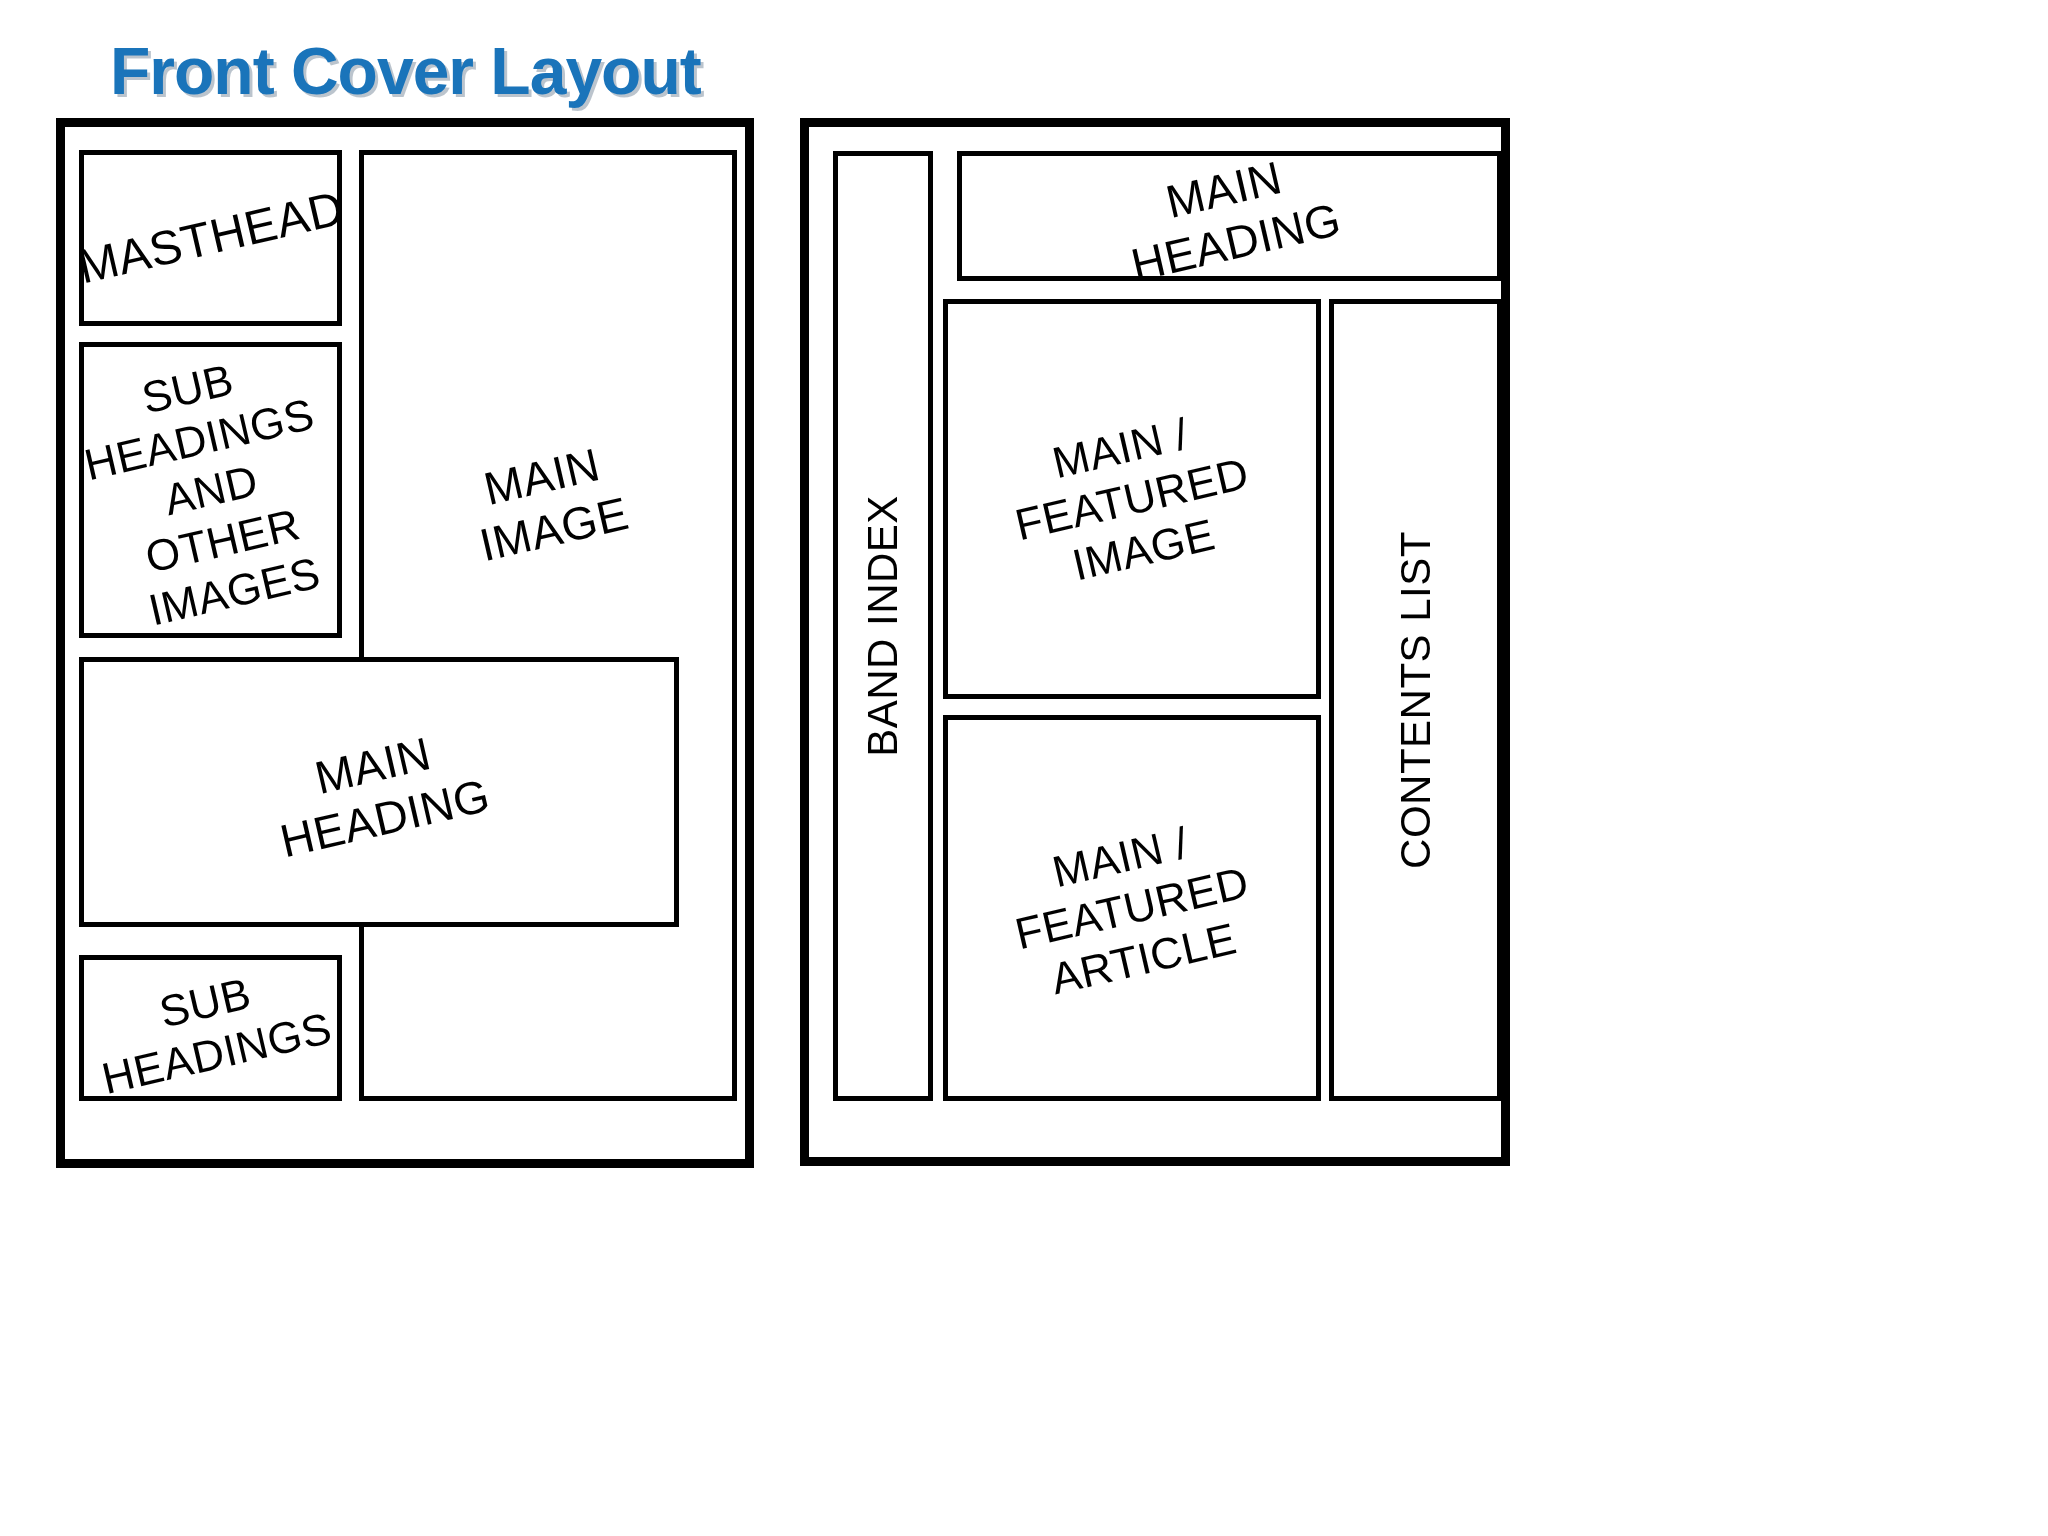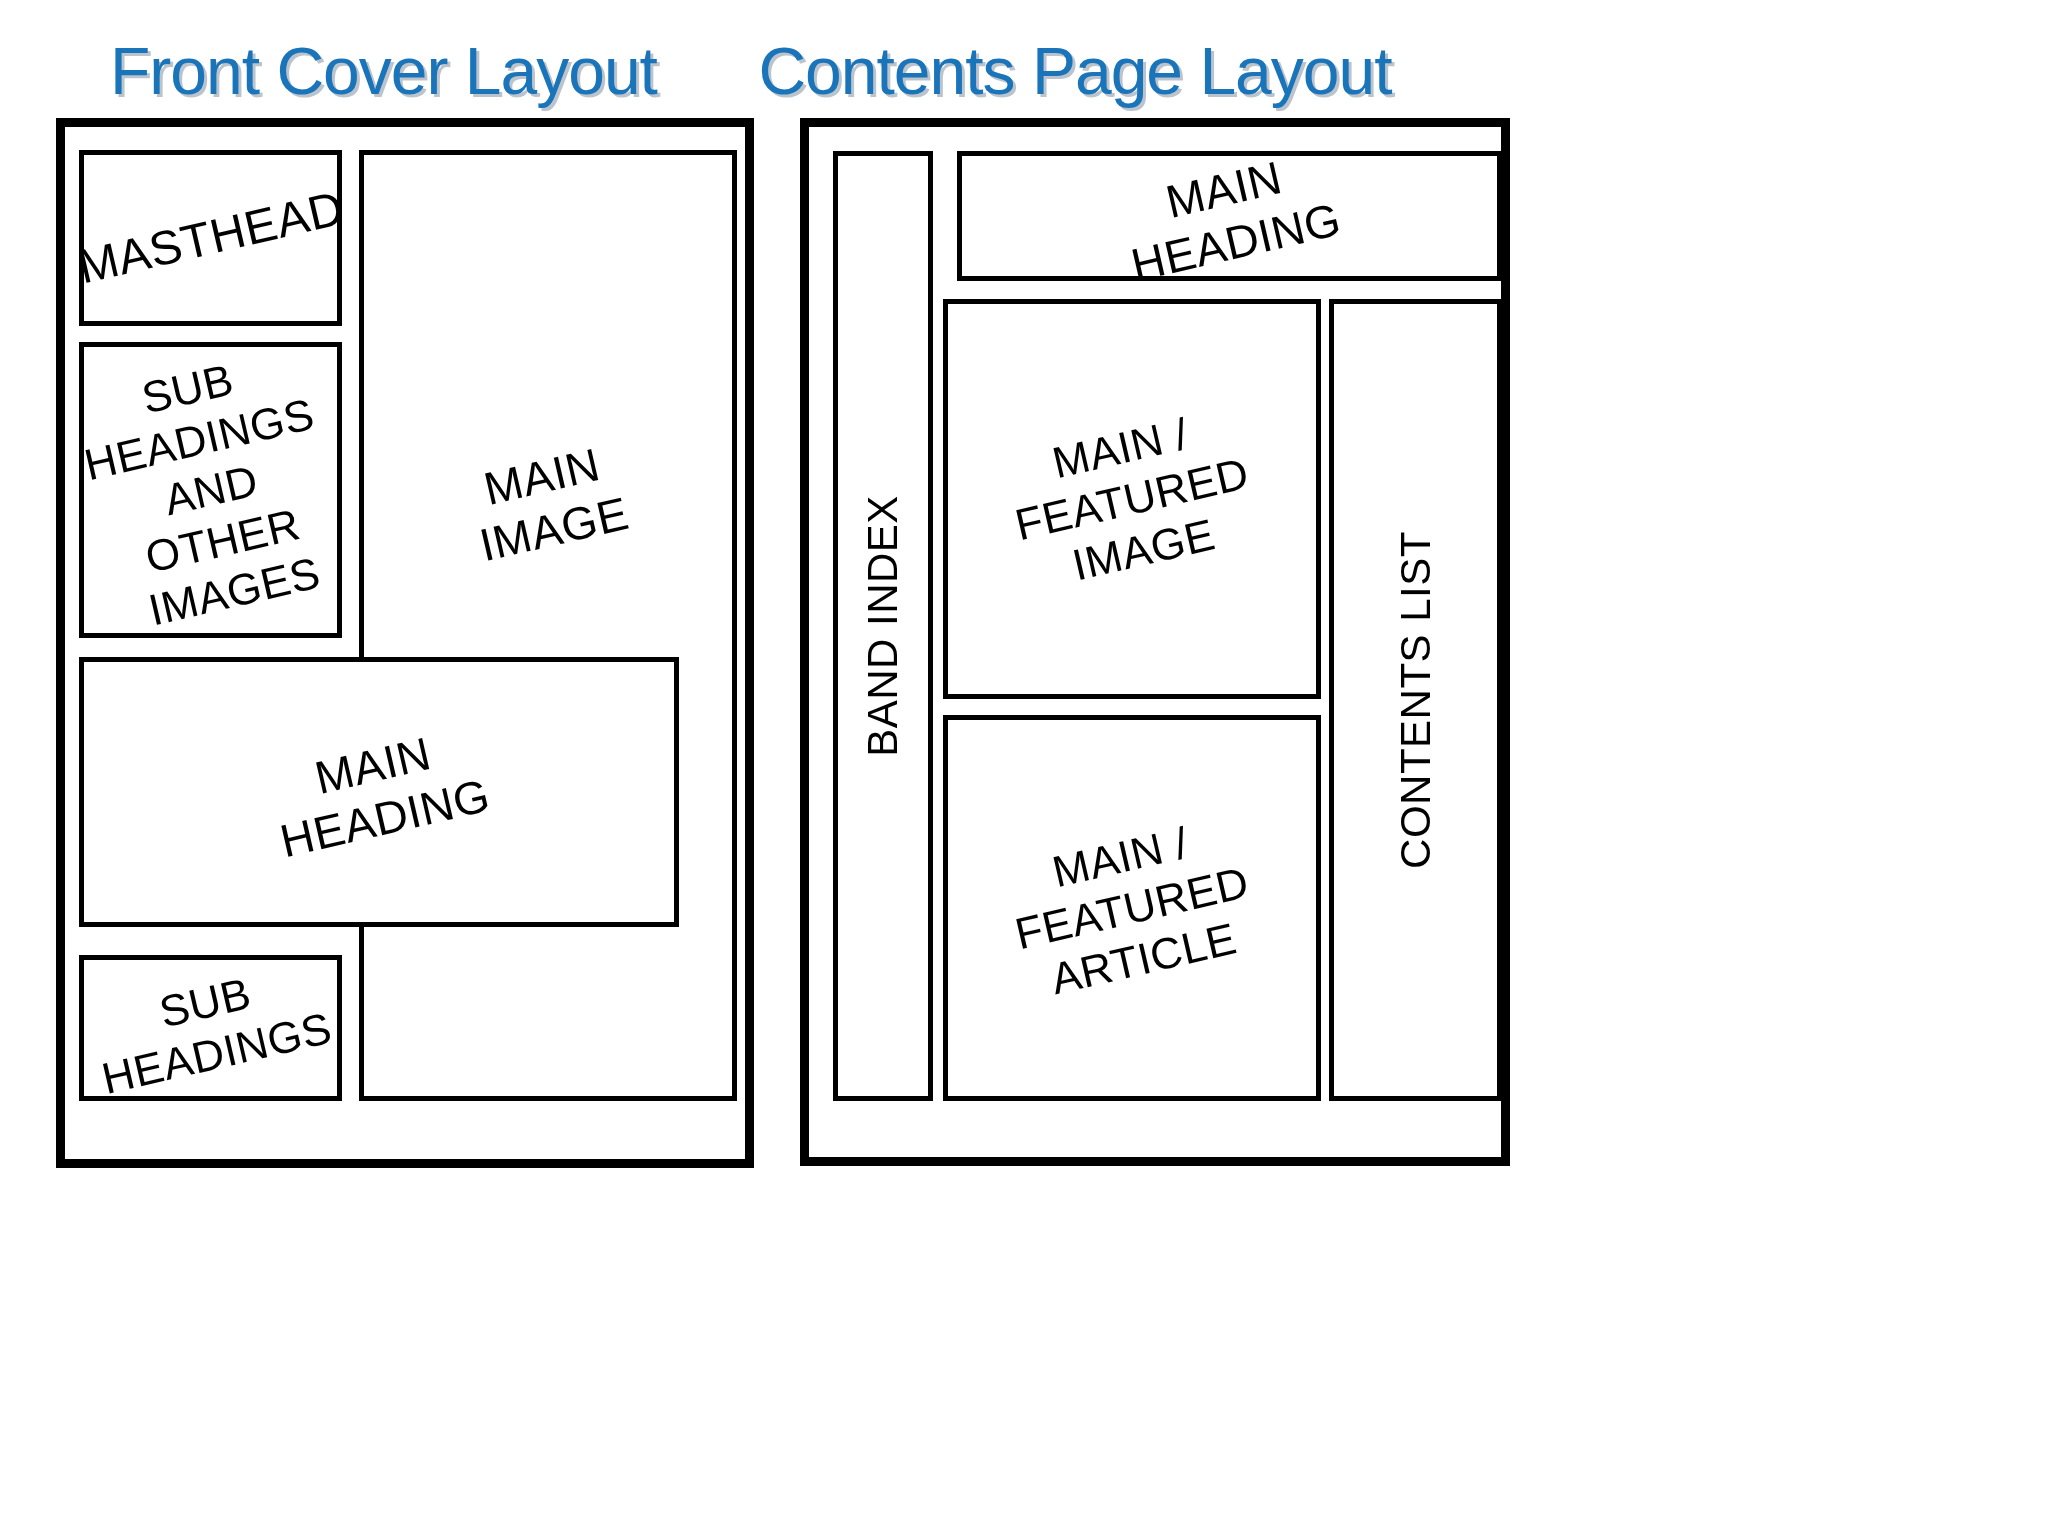--- a/index.html
+++ b/index.html
@@ -20,21 +20,21 @@
     position: absolute;
     inset: 0;
     width: 2048px;
     height: 1536px;
   }
 
   
   .diagram-title {
     position: absolute;
     font-family: "Liberation Sans", sans-serif;
-    font-weight: normal;
+    font-weight: bold;
     font-size: 66px;
     letter-spacing: -1px;
     color: #1a74ba;
     white-space: nowrap;
     text-shadow: 3px 3px 0 rgba(30,60,90,0.30);
     line-height: 1;
   }
   #title-front  { left: 110px; top: 38px; }
   #title-contents { left: 1075px; top: 38px; transform: translateX(-50%); }
 
@@ -131,21 +131,20 @@
       <span class="label tilt fs-46">MAIN HEADING</span>
     </div>
 
     <div class="box" id="box-subheadings-2">
       <span class="label tilt fs-44">SUB
 HEADINGS</span>
     </div>
 
   </div>
 
-  <div class="diagram-title" id="title-contents">Contents Page Layout</div>
 
   <div class="panel" id="panel-contents">
 
     <div class="box" id="box-band-index">
       <span class="label vert fs-42">BAND INDEX</span>
     </div>
 
     <div class="box" id="box-c-main-heading">
       <span class="label tilt fs-46">MAIN HEADING</span>
     </div>

